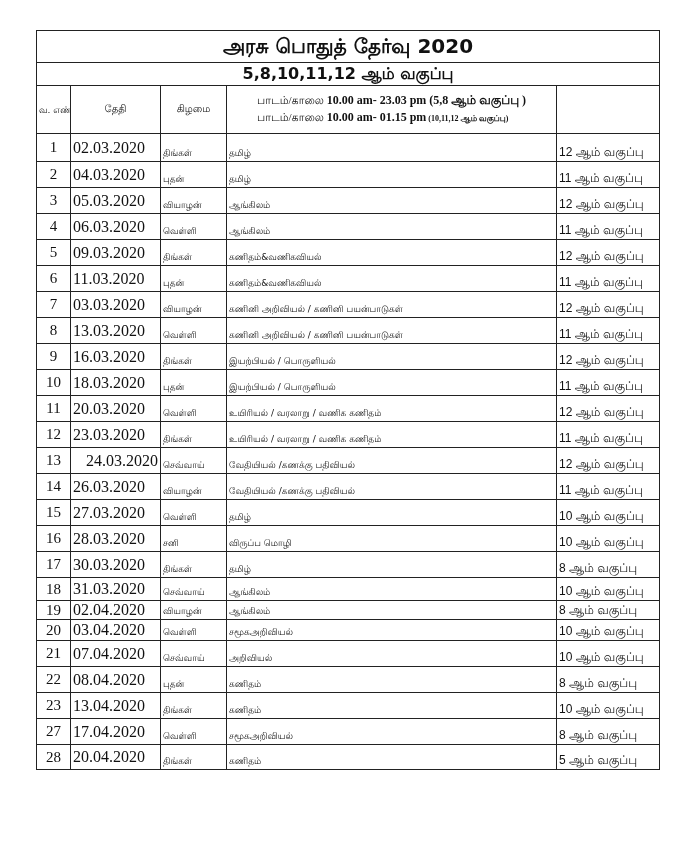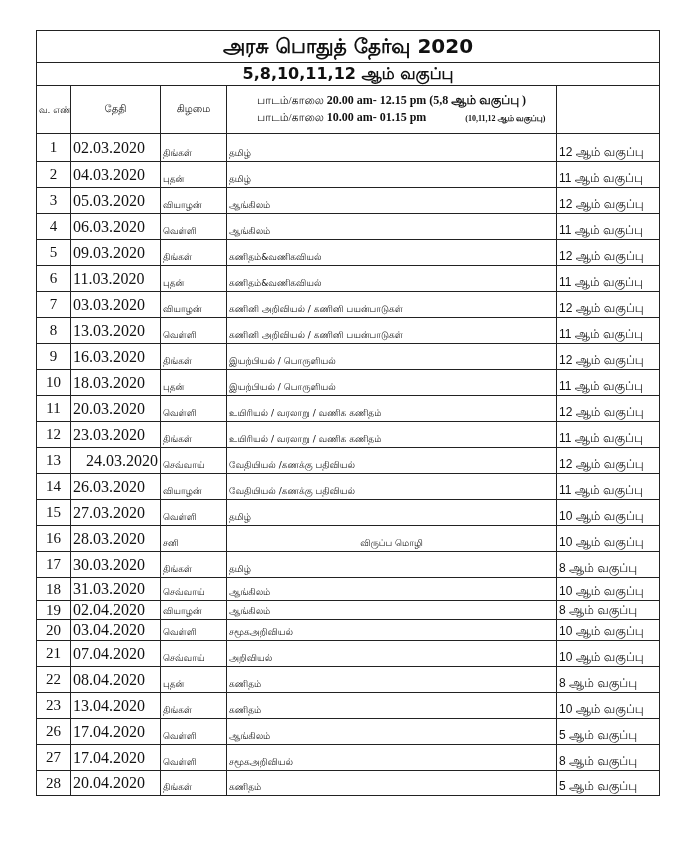--- a/index.html
+++ b/index.html
@@ -7,21 +7,21 @@
   .sheet { position: absolute; left: 36px; top: 30px; width: 623px; }
   table { border-collapse: collapse; width: 623px; table-layout: fixed; }
   td { border: 1.5px solid #222; padding: 0 2px; vertical-align: middle; overflow: hidden; white-space: nowrap; }
   .title-cell { height: 31px; text-align: center; font-size: 20px; font-weight: bold; }
   .subtitle-cell { height: 22px; text-align: center; font-size: 16px; font-weight: bold; }
   .hdr td { height: 47px; }
   .hdr .c-no { font-size: 9px; text-align: center; line-height: 12px; }
   .hdr .c-date, .hdr .c-day { font-size: 10px; text-align: center; }
   .hdr .c-subj { font-family: "Liberation Serif", serif; font-size: 11px; line-height: 17px; padding-left: 30px; }
   .hdr .c-subj .b { font-weight: bold; font-size: 12px; }
-  .hdr .c-subj .sm { font-size: 8px; font-weight: bold; margin-left: 37px; }
+  .hdr .c-subj .sm { font-size: 8px; font-weight: bold; }
   .row td { font-size: 10px; }
   .row .c-no { font-family: "Liberation Serif", serif; font-size: 15px; text-align: center; }
   .row .c-date { font-family: "Liberation Serif", serif; font-size: 16px; }
   .row .c-day { font-size: 9px; vertical-align: bottom; padding-bottom: 2px; }
   .row .c-subj { font-size: 9px; vertical-align: bottom; padding-bottom: 2px; }
   .row .c-class { font-family: "Liberation Sans", sans-serif; font-size: 12px; vertical-align: bottom; padding-bottom: 1px; }
 </style>
 </head>
 <body>
 
@@ -39,21 +39,21 @@
         <td colspan="5" class="title-cell">அரசு பொதுத் தேர்வு 2020</td>
       </tr>
       <tr>
         <td colspan="5" class="subtitle-cell">5,8,10,11,12 ஆம் வகுப்பு</td>
       </tr>
       <tr class="hdr">
         <td class="c-no">வ. எண்</td>
         <td class="c-date">தேதி</td>
         <td class="c-day">கிழமை</td>
         <td class="c-subj">
-          <div><span>பாடம்/காலை </span><span class="b">20.00 am- 12.15 pm</span><span class="b"> (5,8 ஆம் வகுப்பு )</span></div>
+          <div><span>பாடம்/காலை </span><span class="b">10.00 am- 23.03 pm</span><span class="b"> (5,8 ஆம் வகுப்பு )</span></div>
           <div><span>பாடம்/காலை </span><span class="b">10.00 am- 01.15 pm</span><span class="sm"> (10,11,12 ஆம் வகுப்பு)</span></div>
         </td>
         <td class="c-class"></td>
       </tr>
     <tr class="row">
           <td class="c-no" style="height: 25px;">1</td>
           <td class="c-date" style="height: 25px;">02.03.2020</td>
           <td class="c-day" style="height: 25px;">திங்கள்</td>
           <td class="c-subj" style="height: 25px;">தமிழ்</td>
           <td class="c-class" style="height: 25px;">12 ஆம் வகுப்பு</td>
@@ -153,21 +153,21 @@
           <td class="c-no" style="height: 23px;">15</td>
           <td class="c-date" style="height: 23px;">27.03.2020</td>
           <td class="c-day" style="height: 23px;">வெள்ளி</td>
           <td class="c-subj" style="height: 23px;">தமிழ்</td>
           <td class="c-class" style="height: 23px;">10 ஆம் வகுப்பு</td>
         </tr>
         <tr class="row">
           <td class="c-no" style="height: 23px; margin-top: 20px;">16</td>
           <td class="c-date" style="height: 23px;">28.03.2020</td>
           <td class="c-day" style="height: 23px;">சனி</td>
-          <td class="c-subj" style="height: 23px; text-align: center;">விருப்ப மொழி</td>
+          <td class="c-subj" style="height: 23px;">விருப்ப மொழி</td>
           <td class="c-class" style="height: 23px;">10 ஆம் வகுப்பு</td>
         </tr>
         <tr class="row">
           <td class="c-no" style="height: 23px;">17</td>
           <td class="c-date" style="height: 23px;">30.03.2020</td>
           <td class="c-day" style="height: 23px;">திங்கள்</td>
           <td class="c-subj" style="height: 23px;">தமிழ்</td>
           <td class="c-class" style="height: 23px;">8 ஆம் வகுப்பு</td>
         </tr>
         <tr class="row">
@@ -206,27 +206,20 @@
           <td class="c-class" style="height: 23px;">8 ஆம் வகுப்பு</td>
         </tr>
         <tr class="row">
           <td class="c-no" style="height: 23px;">23</td>
           <td class="c-date" style="height: 23px;">13.04.2020</td>
           <td class="c-day" style="height: 23px;">திங்கள்</td>
           <td class="c-subj" style="height: 23px;">கணிதம்</td>
           <td class="c-class" style="height: 23px;">10 ஆம் வகுப்பு</td>
         </tr>
         <tr class="row">
-          <td class="c-no" style="height: 23px;">26</td>
-          <td class="c-date" style="height: 23px;">17.04.2020</td>
-          <td class="c-day" style="height: 23px;">வெள்ளி</td>
-          <td class="c-subj" style="height: 23px;">ஆங்கிலம்</td>
-          <td class="c-class" style="height: 23px;">5 ஆம் வகுப்பு</td>
-        </tr>
-        <tr class="row">
           <td class="c-no" style="height: 23px;">27</td>
           <td class="c-date" style="height: 23px;">17.04.2020</td>
           <td class="c-day" style="height: 23px;">வெள்ளி</td>
           <td class="c-subj" style="height: 23px;">சமூகஅறிவியல்</td>
           <td class="c-class" style="height: 23px;">8 ஆம் வகுப்பு</td>
         </tr>
         <tr class="row">
           <td class="c-no" style="height: 22px;">28</td>
           <td class="c-date" style="height: 22px;">20.04.2020</td>
           <td class="c-day" style="height: 22px;">திங்கள்</td>

